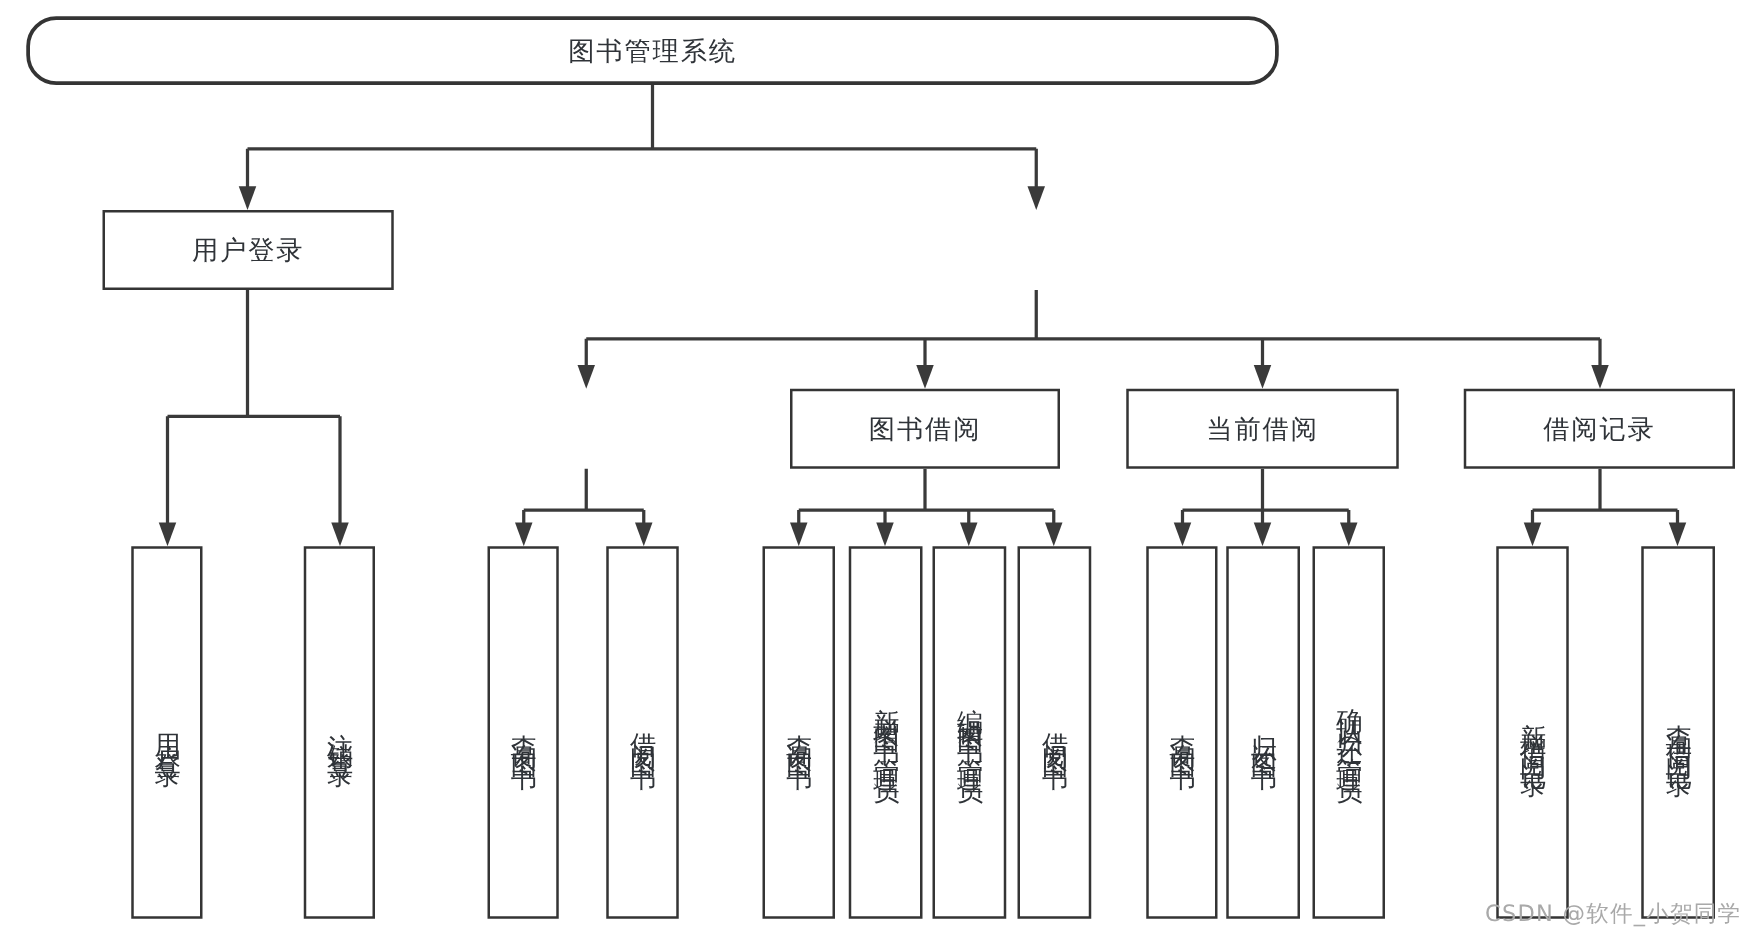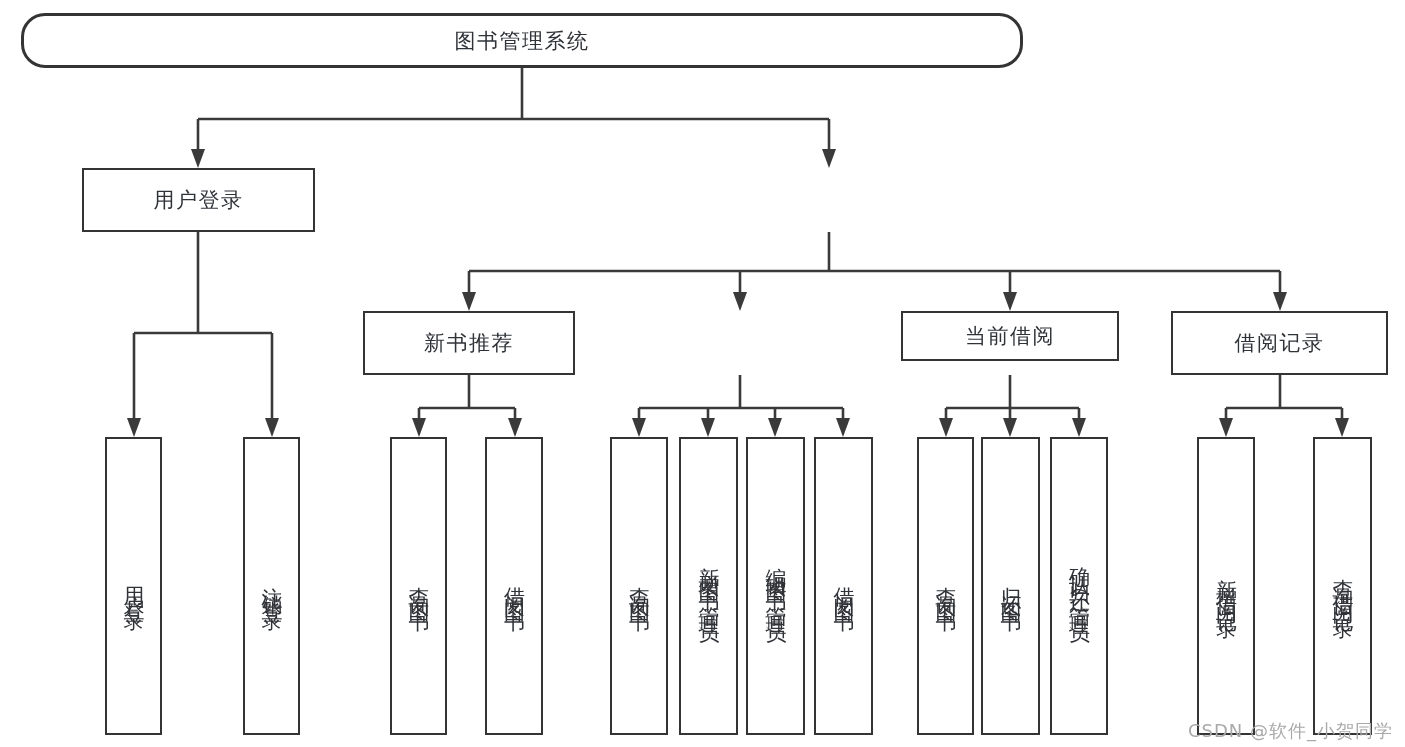--- a/index.html
+++ b/index.html
@@ -101,24 +101,24 @@
     </svg>
 
   <div class="node root hnode" style="left: 21px; top: 13px; width: 1002px; height: 55px; border-color: rgb(52, 52, 52); border-radius: 24px;">
     <span>图书管理系统</span>
   </div>
 
   <div class="node hnode" style="left: 82px; top: 168px; width: 233px; height: 64px; border-color: rgb(52, 52, 52);">
     <span>用户登录</span>
   </div>
 
-  <div class="node hnode" style="left: 363px; top: 311px; width: 212px; height: 64px; border-color: rgb(52, 52, 52);">
-    <span>新书推荐</span>
+  <div class="node hnode" style="left: 632px; top: 311px; width: 216px; height: 64px; border-color: rgb(52, 52, 52);">
+    <span>图书借阅</span>
   </div>
-  <div class="node hnode" style="left: 901px; top: 311px; width: 218px; height: 50px; border-color: rgb(52, 52, 52);">
+  <div class="node hnode" style="left: 901px; top: 311px; width: 218px; height: 64px; border-color: rgb(52, 52, 52);">
     <span>当前借阅</span>
   </div>
   <div class="node hnode" style="left: 1171px; top: 311px; width: 217px; height: 64px; border-color: rgb(52, 52, 52);">
     <span>借阅记录</span>
   </div>
 
   <div class="node vnode" style="left: 105px; top: 437px; width: 57px; height: 298px; border-color: rgb(52, 52, 52);">
     <span>用户登录</span>
   </div>
   <div class="node vnode" style="left: 243px; top: 437px; width: 57px; height: 298px; border-color: rgb(52, 52, 52);">

